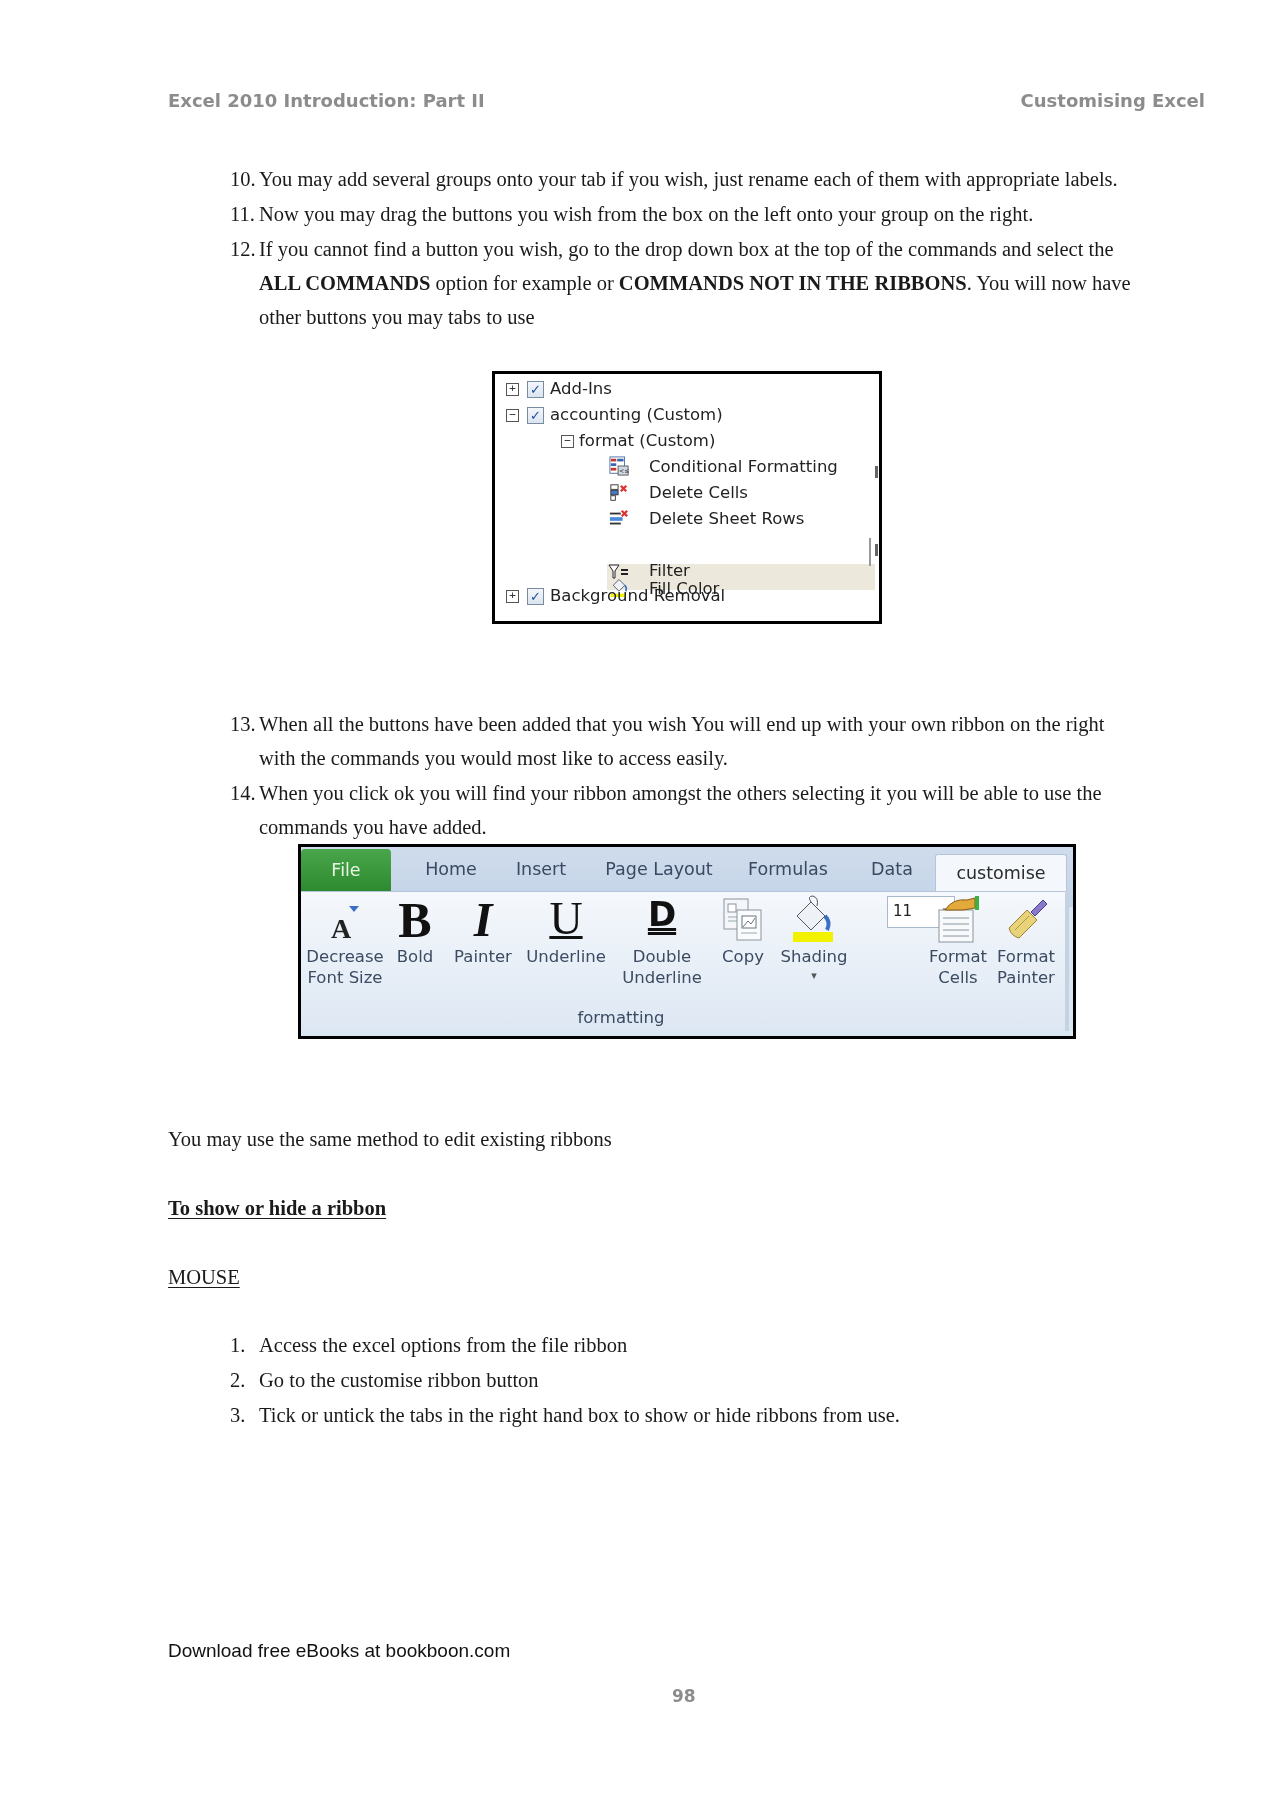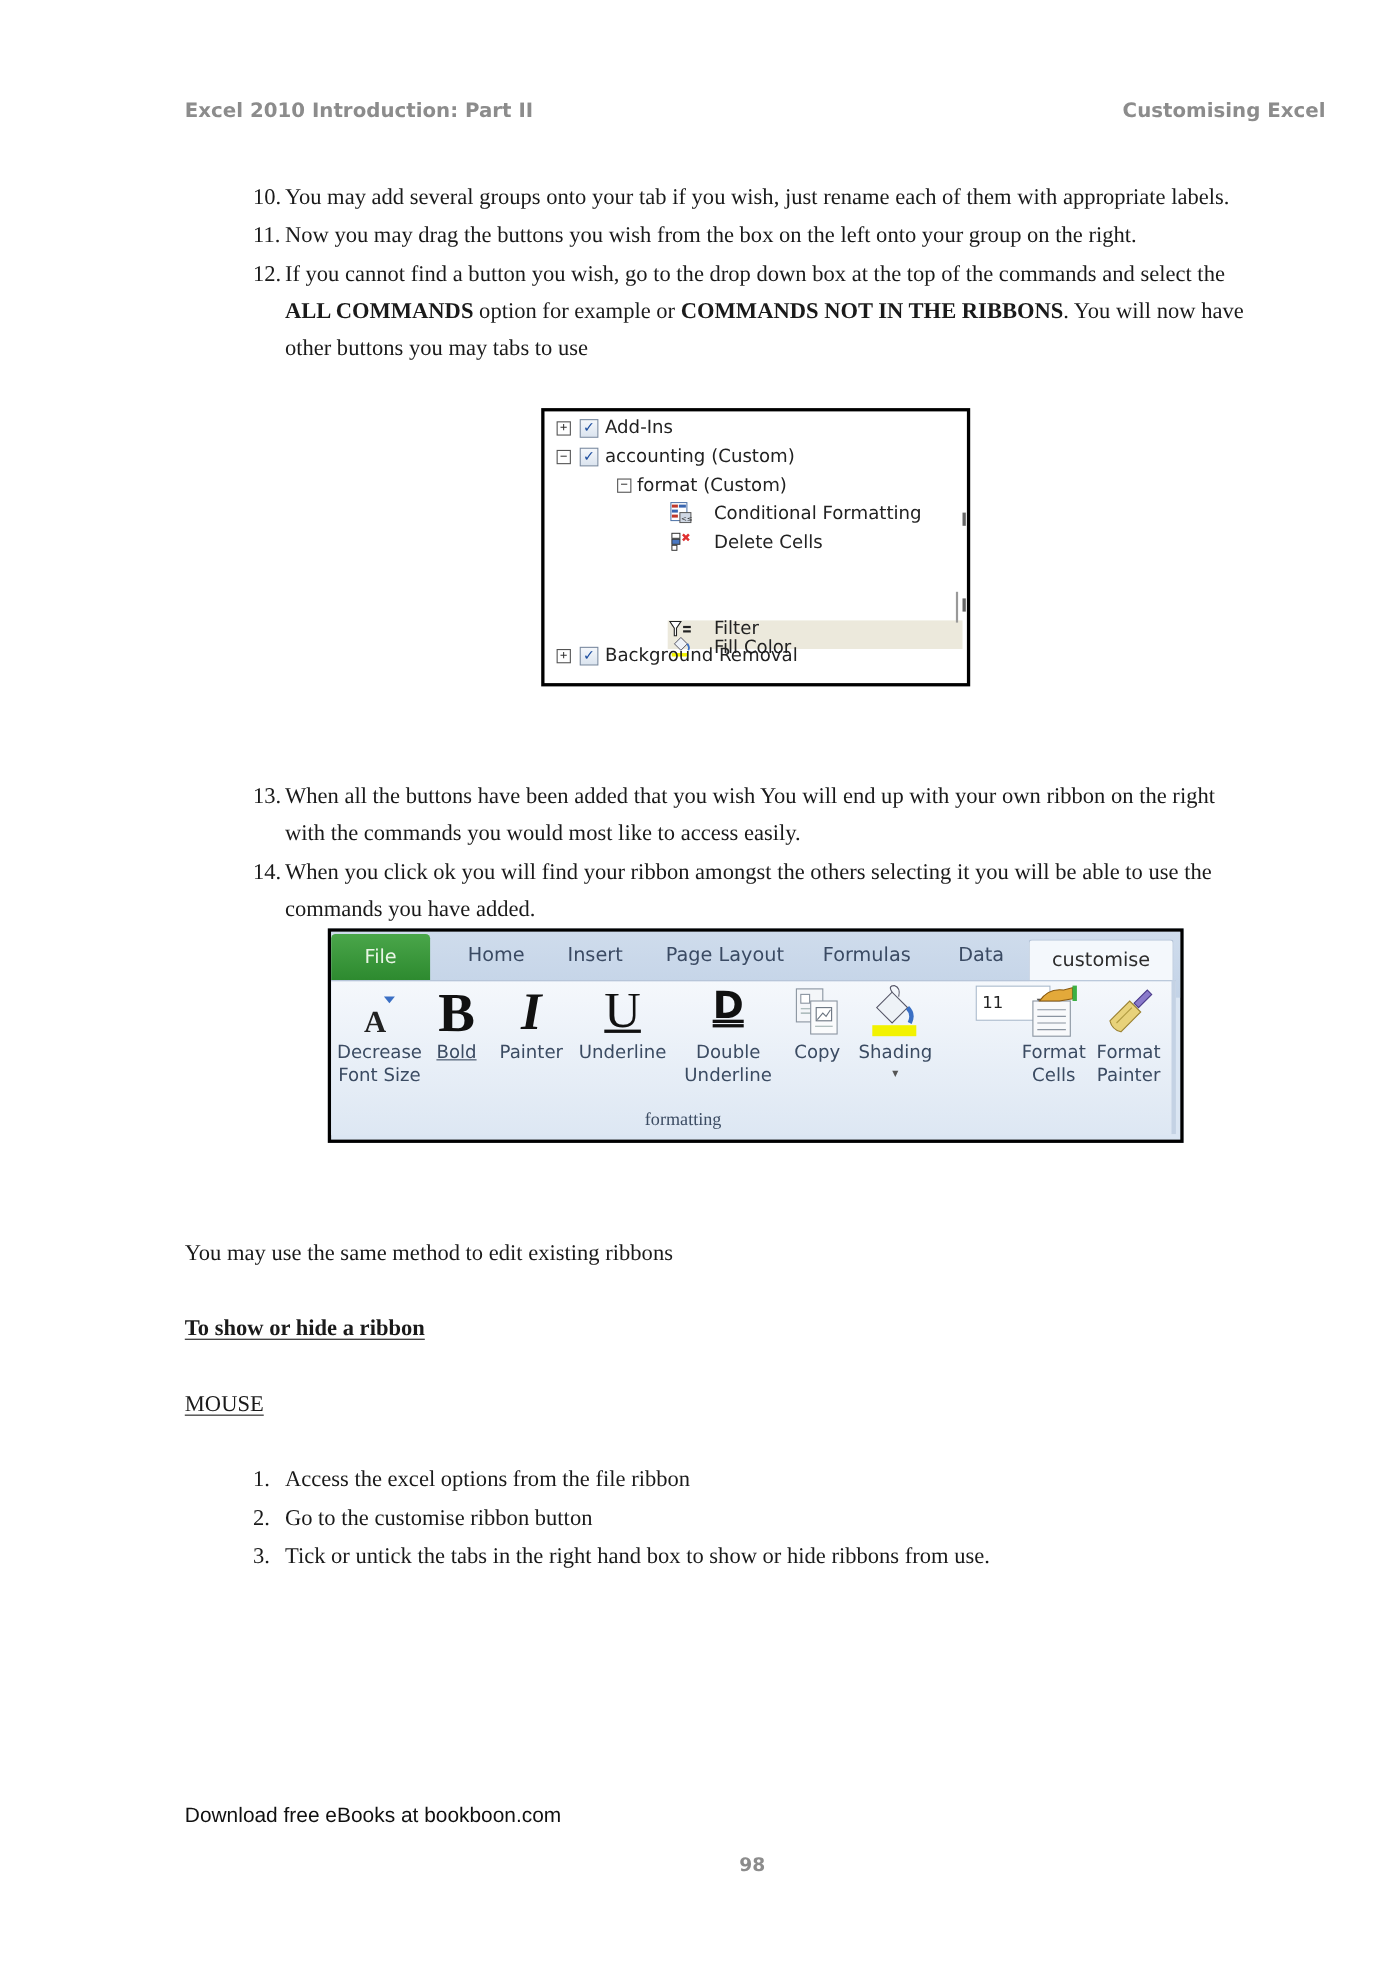--- a/index.html
+++ b/index.html
@@ -102,20 +102,29 @@
   <div class="trow" style="left:0; top:106px; width:380px;">
     <svg class="ticon" style="left:113px; top:3px;" viewBox="0 0 22 22">
       <rect x="2" y="2" width="8" height="5" fill="#fff" stroke="#333"></rect>
         <rect x="2" y="8" width="8" height="5" fill="#4a78c2" stroke="#333"></rect>
         <rect x="2" y="14" width="5" height="5" fill="#fff" stroke="#333"></rect>
       <path d="M13 3 L19 9 M19 3 L13 9" stroke="#e03030" stroke-width="2.5"></path>
     </svg>
     <span style="position:absolute; left:154px;">Delete Cells</span>
   </div>
 
+  <div class="trow" style="left:0; top:132px; width:380px;">
+    <svg class="ticon" style="left:113px; top:3px;" viewBox="0 0 22 22">
+      <rect x="1" y="4" width="12" height="2" fill="#333"></rect>
+        <rect x="1" y="9" width="14" height="4" fill="#4a88d8"></rect>
+        <rect x="1" y="15" width="12" height="2" fill="#333"></rect>
+      <path d="M14 2 L20 8 M20 2 L14 8" stroke="#e03030" stroke-width="2.5"></path>
+    </svg>
+    <span style="position:absolute; left:154px;">Delete Sheet Rows</span>
+  </div>
 
   <div class="trow" style="left:0; top:158px; width:380px;margin-top:44px;">
     <svg class="ticon" style="left:113px; top:1px;" viewBox="0 0 22 24">
       <path d="M4 10 L11 3 L18 10 L11 17 Z" fill="#eef2f8" stroke="#445"></path>
       <path d="M18 10 Q21 14 19 17" stroke="#3a6fc4" stroke-width="2" fill="none"></path>
       <rect x="1" y="20" width="18" height="4" fill="#f2f200"></rect>
     </svg>
     <span style="position:absolute; left:154px;">Fill Color</span>
   </div>
 
@@ -164,21 +173,21 @@
       <svg class="ricon" style="left:24px; top:10px;" width="36" height="40" viewBox="0 0 36 40">
         <polygon points="20,4 30,4 25,10" fill="#3a6fc4"></polygon>
         <text x="2" y="36" font-family="Liberation Serif, serif" font-weight="bold" font-size="28" fill="#222">A</text>
       </svg>
       <div style="position:absolute; top:54px; left:0; width:80px;">Decrease</div>
       <div style="position:absolute; top:75px; left:0; width:80px;">Font Size</div>
     </div>
 
     <div class="rbtn" style="left:86px; width:56px;">
       <div class="glyph" style="top:2px; left:0; width:56px; font-size:50px; line-height:52px;">B</div>
-      <div style="position:absolute; top:54px; left:0; width:56px;text-decoration:underline;">Bold</div>
+      <div style="position:absolute; top:54px; left:0; width:56px;">Bold</div>
     </div>
 
     <div class="rbtn" style="left:152px; width:60px;">
       <div class="glyph" style="top:2px; left:0; width:60px; font-size:48px; line-height:52px; font-style:italic;">I</div>
       <div style="position:absolute; top:54px; left:0; width:60px;">Painter</div>
     </div>
 
     <div class="rbtn" style="left:220px; width:90px;">
       <div class="glyph" style="top:2px; left:0; width:90px; font-size:46px; line-height:50px; font-weight:normal; text-decoration:underline; text-decoration-thickness:3px;">U</div>
       <div style="position:absolute; top:54px; left:0; width:90px;">Underline</div>
@@ -236,21 +245,21 @@
 
     <div class="rbtn" style="left:692px; width:66px;">
       <svg class="ricon" style="left:8px; top:2px;" width="50" height="50" viewBox="0 0 50 50">
         <path d="M30 18 L42 6 L46 10 L34 22 Z" fill="#8a7acb" stroke="#4a3a8a"></path>
         <path d="M8 34 L26 16 L36 26 L18 44 Q10 42 8 34 Z" fill="#e8d27a" stroke="#9a8030"></path>
         <line x1="14" y1="36" x2="28" y2="22" stroke="#b09a40"></line>
       </svg>
       <div style="position:absolute; top:54px; left:0; width:66px;">Format</div>
       <div style="position:absolute; top:75px; left:0; width:66px;">Painter</div>
     </div>
-    <div class="grp-label" style="width:640px;font-family:Liberation Serif, serif;">formatting</div>
+    <div class="grp-label" style="width:640px;">formatting</div>
   </div>
   <div class="rightedge"></div>
 </div>
 
 <div class="abs body-text" style="left:168px; top:1122px;">You may use the same method to edit existing ribbons</div>
 
 <div class="abs body-text underline" style="left:168px; top:1191px; font-weight:bold;">To show or hide a ribbon</div>
 
 <div class="abs body-text underline" style="left:168px; top:1260px;">MOUSE</div>
 

